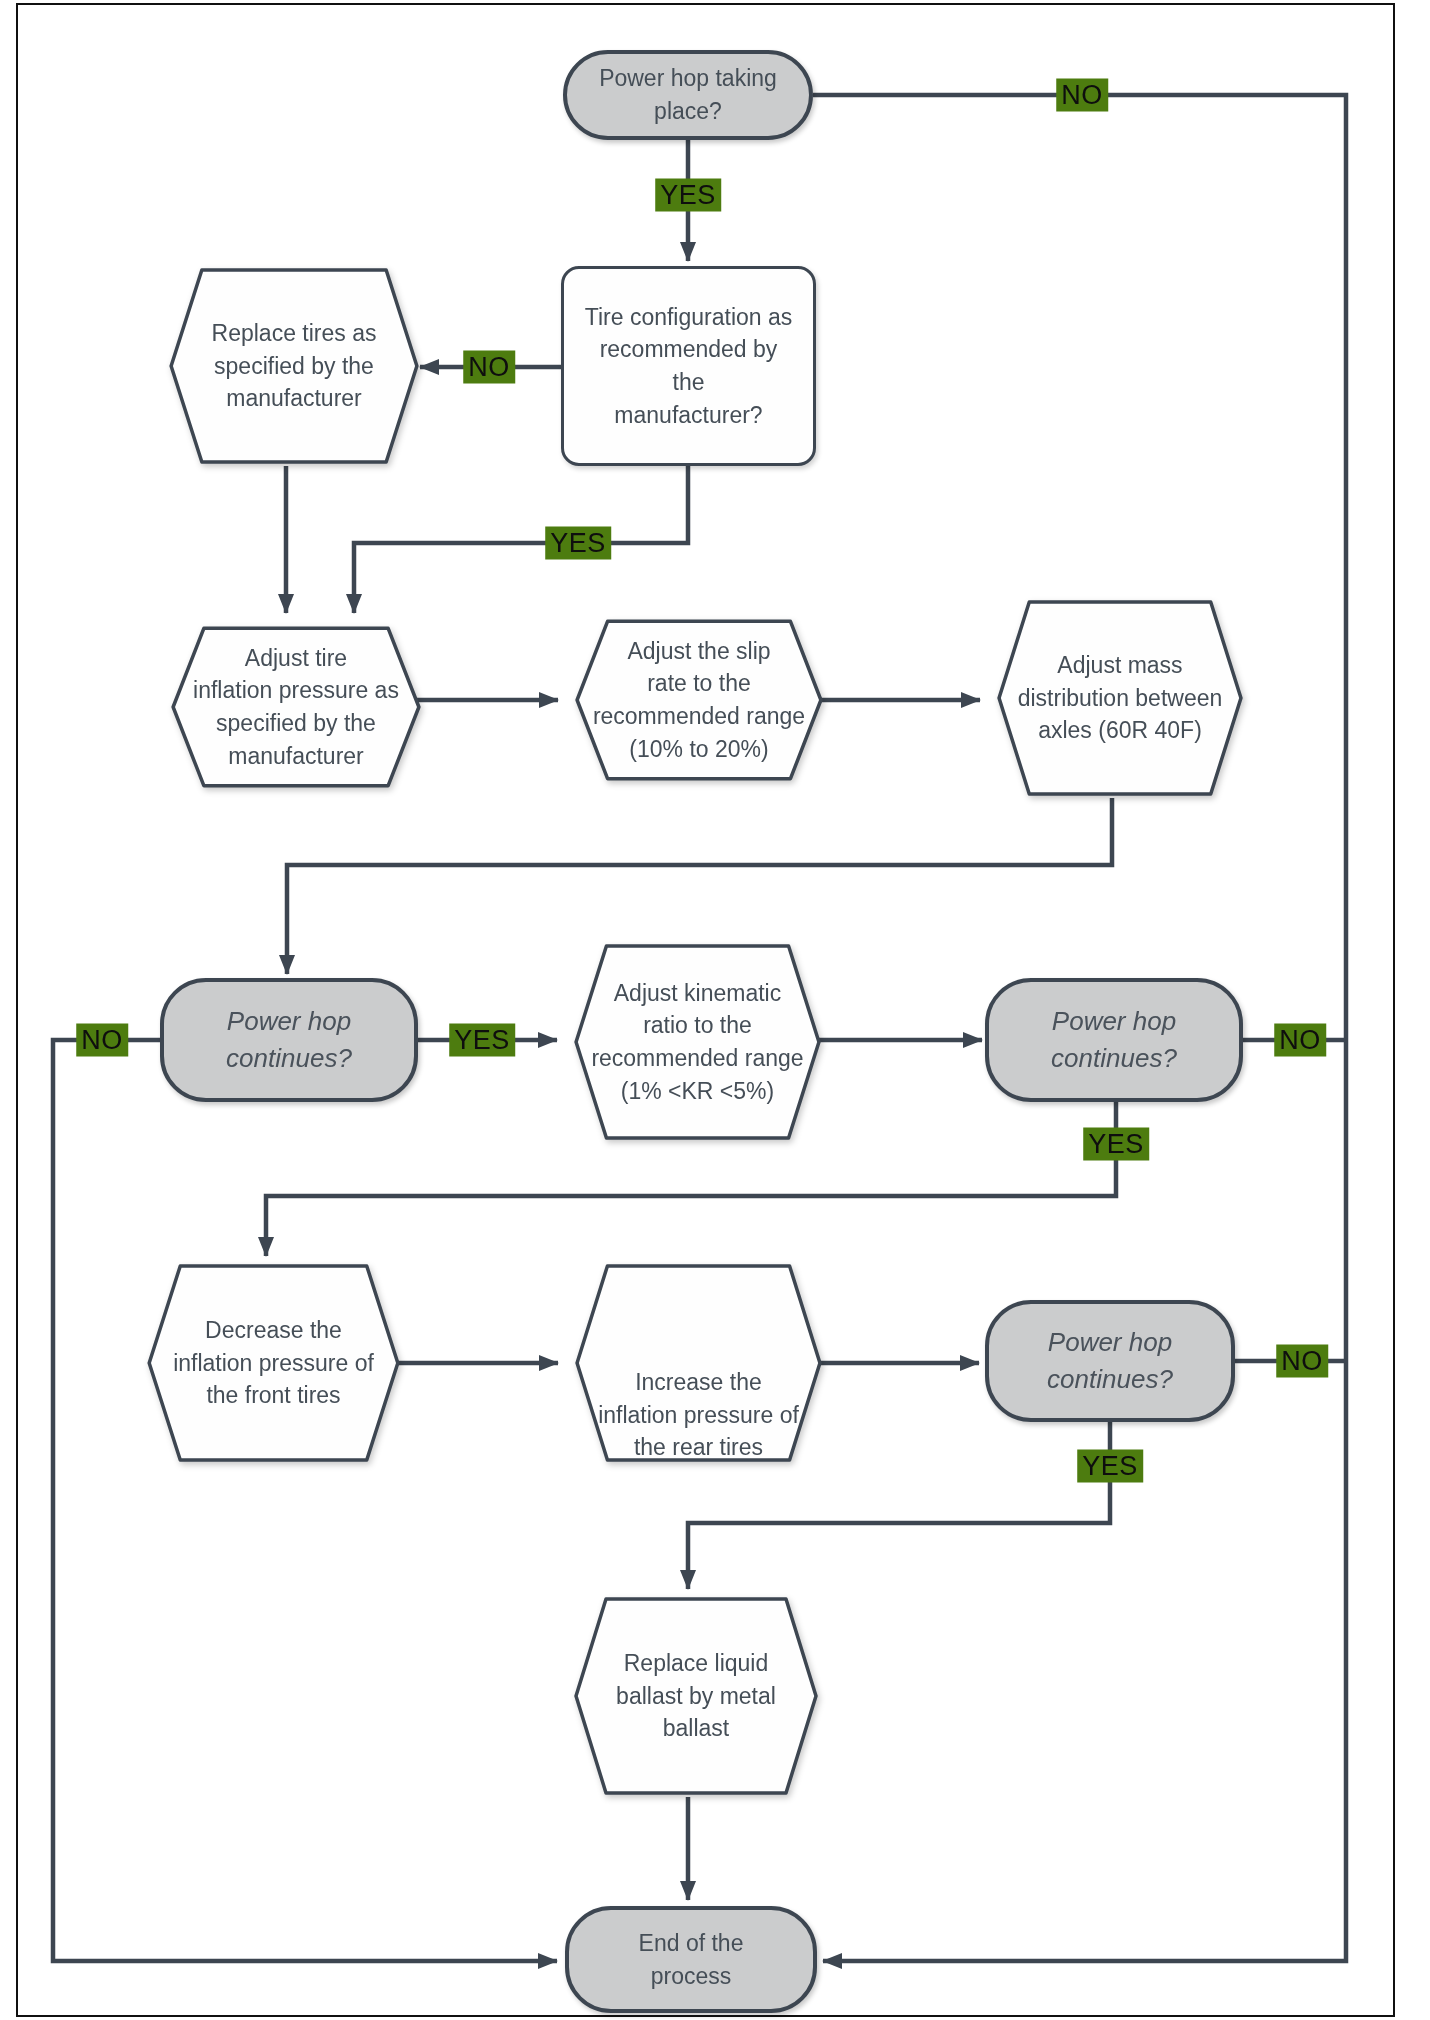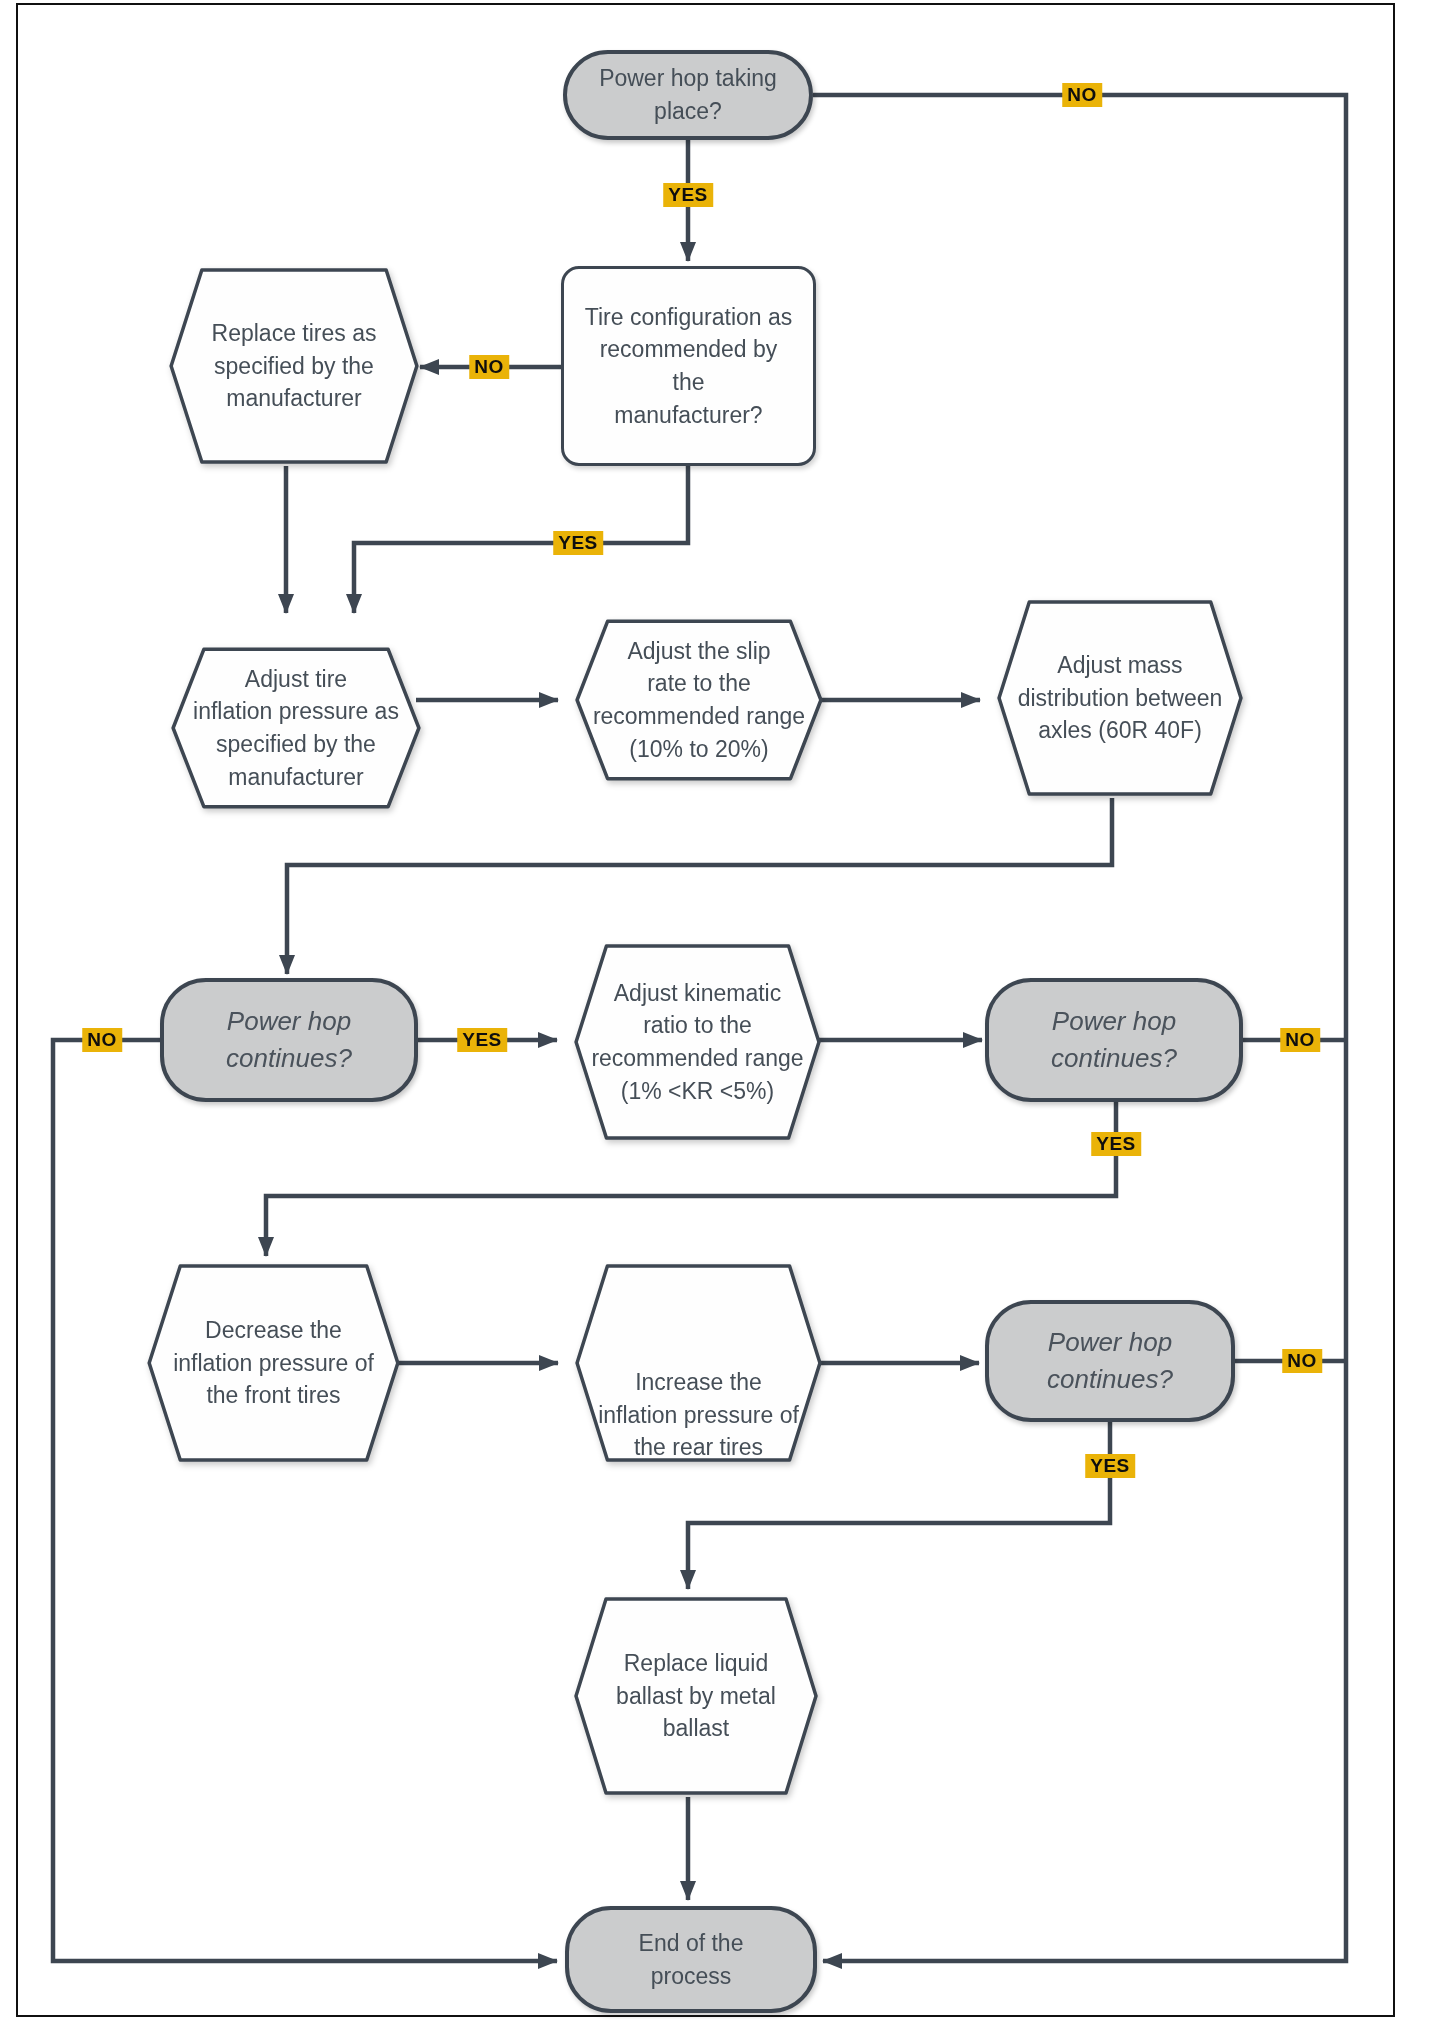--- a/index.html
+++ b/index.html
@@ -45,22 +45,22 @@
     filter:drop-shadow(2px 3px 3px rgba(0,0,0,0.22));
   }
   .hex .shape polygon {
     fill:#fefefe; stroke:#3d4651; stroke-width:3.5px;
     stroke-linejoin:round; vector-effect:non-scaling-stroke;
   }
   .decision { font-style:italic; font-size:26px; color:#4a525b; }
   .edge-label {
     position:absolute; z-index:5;
     transform:translate(-50%,-50%);
-    background:#eab308; padding:1px 5px;
-    font-weight:700; font-size:19px; color:#0e0e0e;
+    background:#4d7c0f; padding:1px 5px;
+    font-weight:400; font-size:27px; color:#0e0e0e;
     letter-spacing:0.5px;
   }
 </style>
 </head>
 <body>
 
 <div class="canvas">
   <div class="frame"></div>
 
   <svg class="wires" width="1430" height="2020" viewBox="0 0 1430 2020">
@@ -102,21 +102,21 @@
 
   <div class="node hex" style="left:158px; top:266px; width:256px; height:200px;">
     <svg class="shape" viewBox="0 0 100 100" preserveAspectRatio="none">
       <polygon points="14,2 86,2 98,50 86,98 14,98 2,50"></polygon>
       </svg>
     <div class="node-label">Replace tires as
 specified by the
 manufacturer</div>
   </div>
 
-  <div class="node hex" style="left:160px; top:646px; width:256px; height:164px;">
+  <div class="node hex" style="left:160px; top:625px; width:256px; height:164px;">
     <svg class="shape" viewBox="0 0 100 100" preserveAspectRatio="none">
       <polygon points="14,2 86,2 98,50 86,98 14,98 2,50"></polygon>
       </svg>
     <div class="node-label">Adjust tire
 inflation pressure as
 specified by the
 manufacturer</div>
   </div>
 
   <div class="node hex" style="left:564px; top:618px; width:254px; height:164px;">

